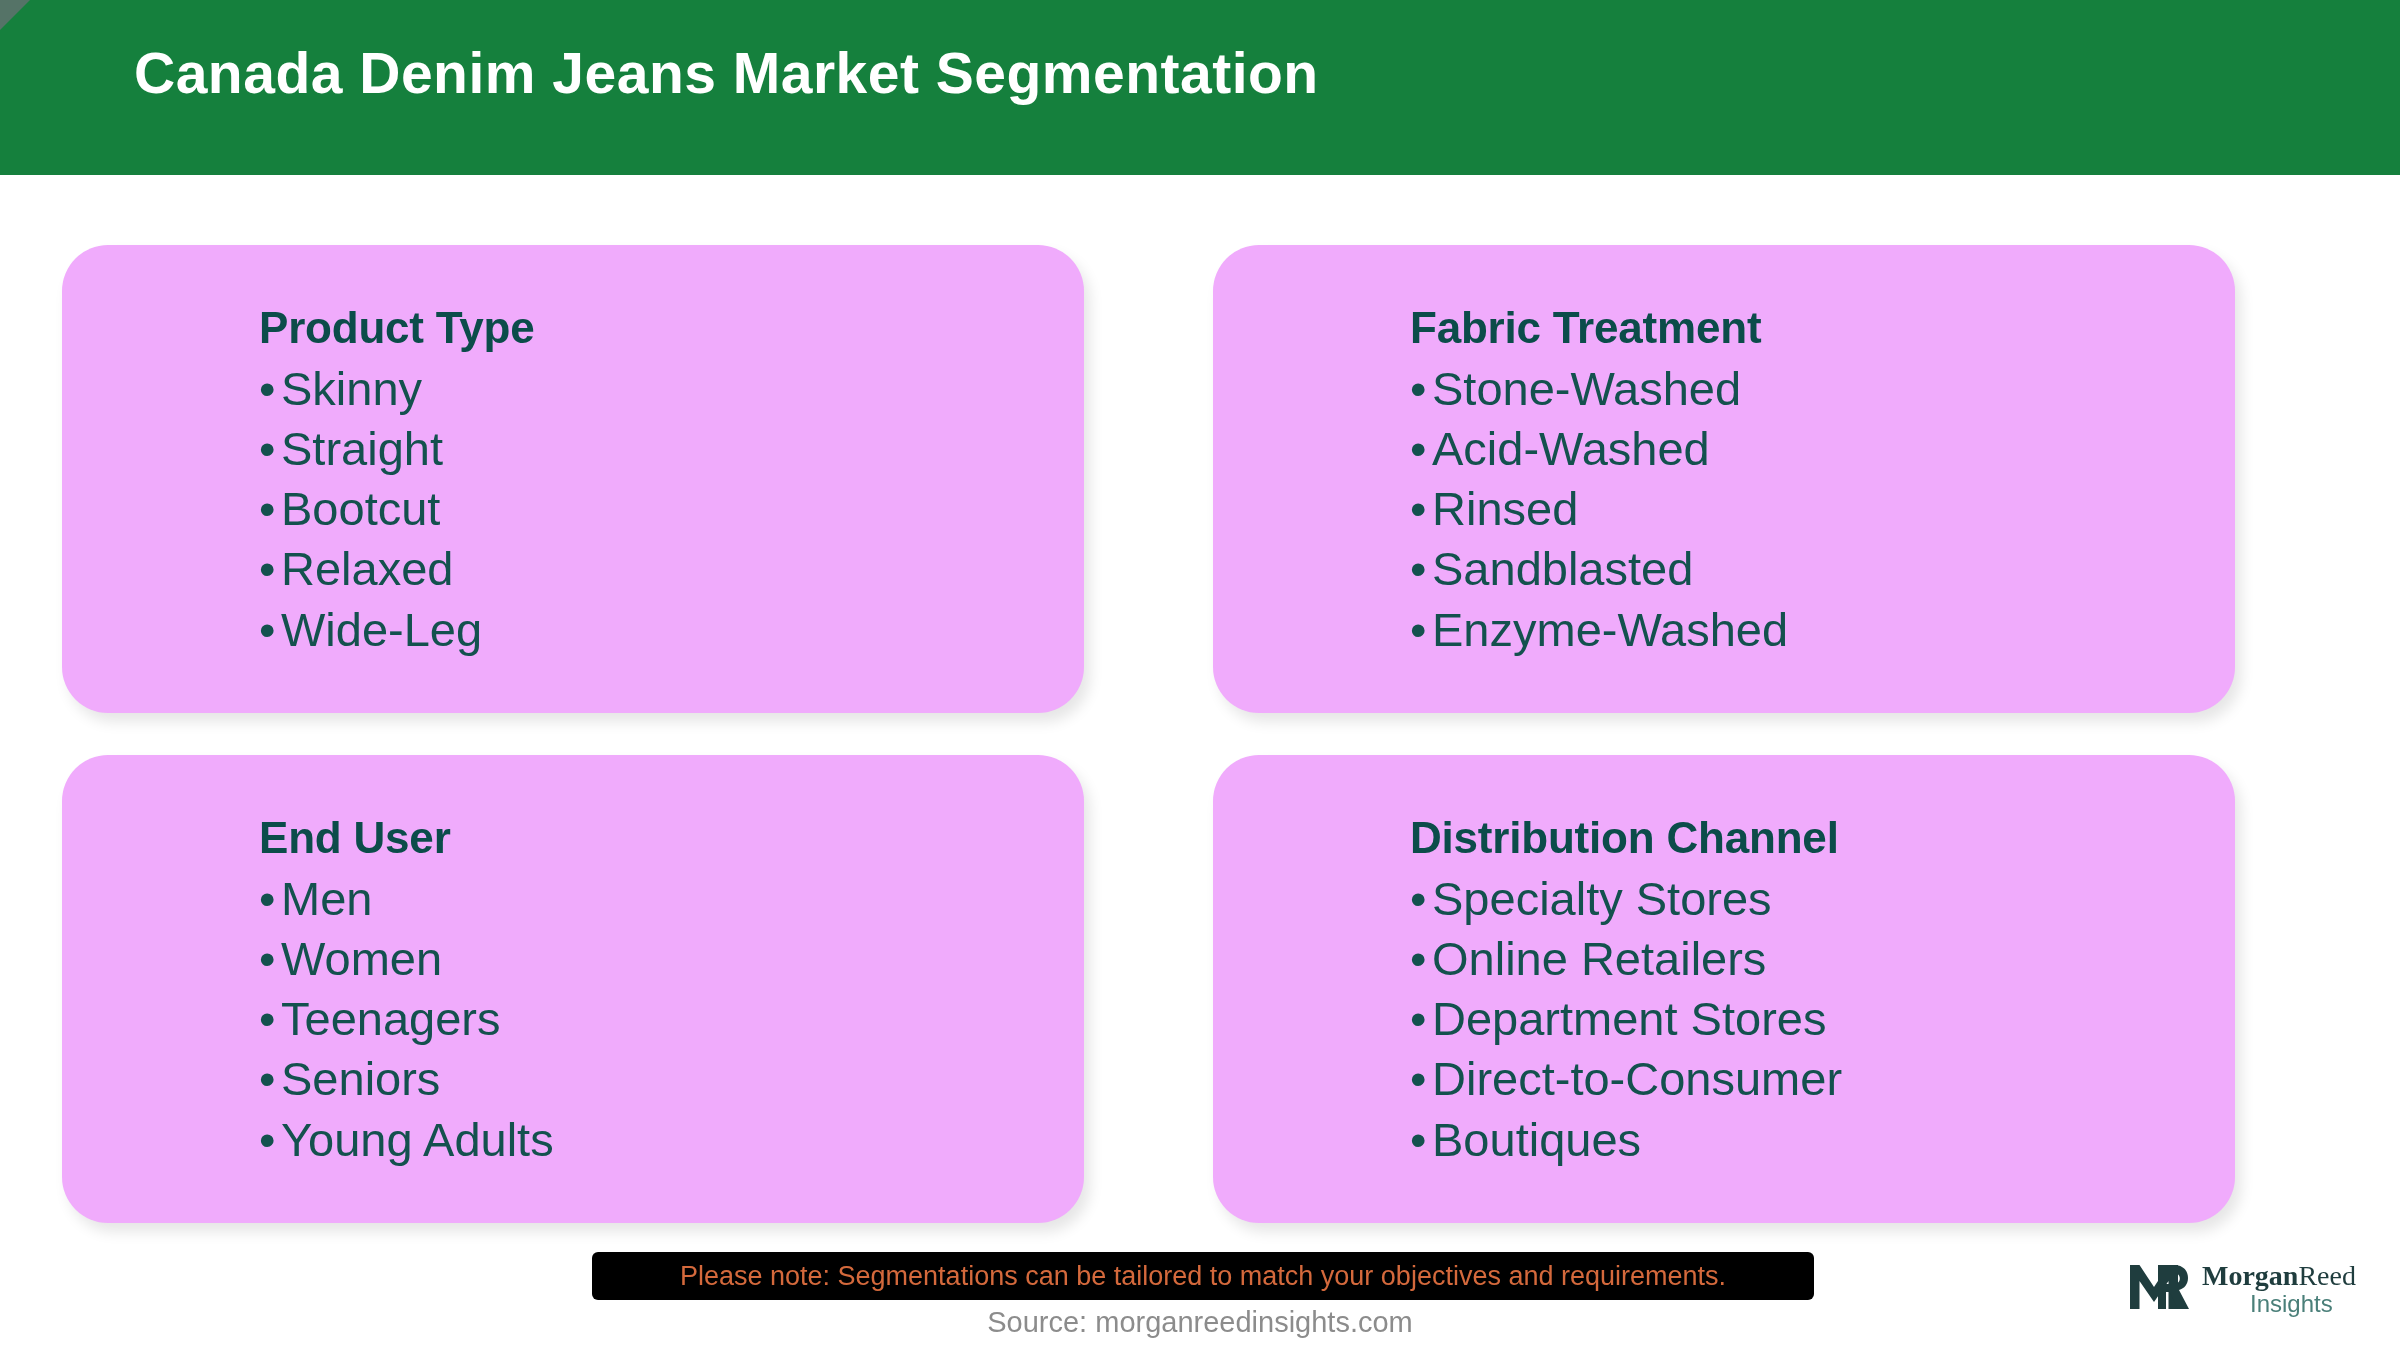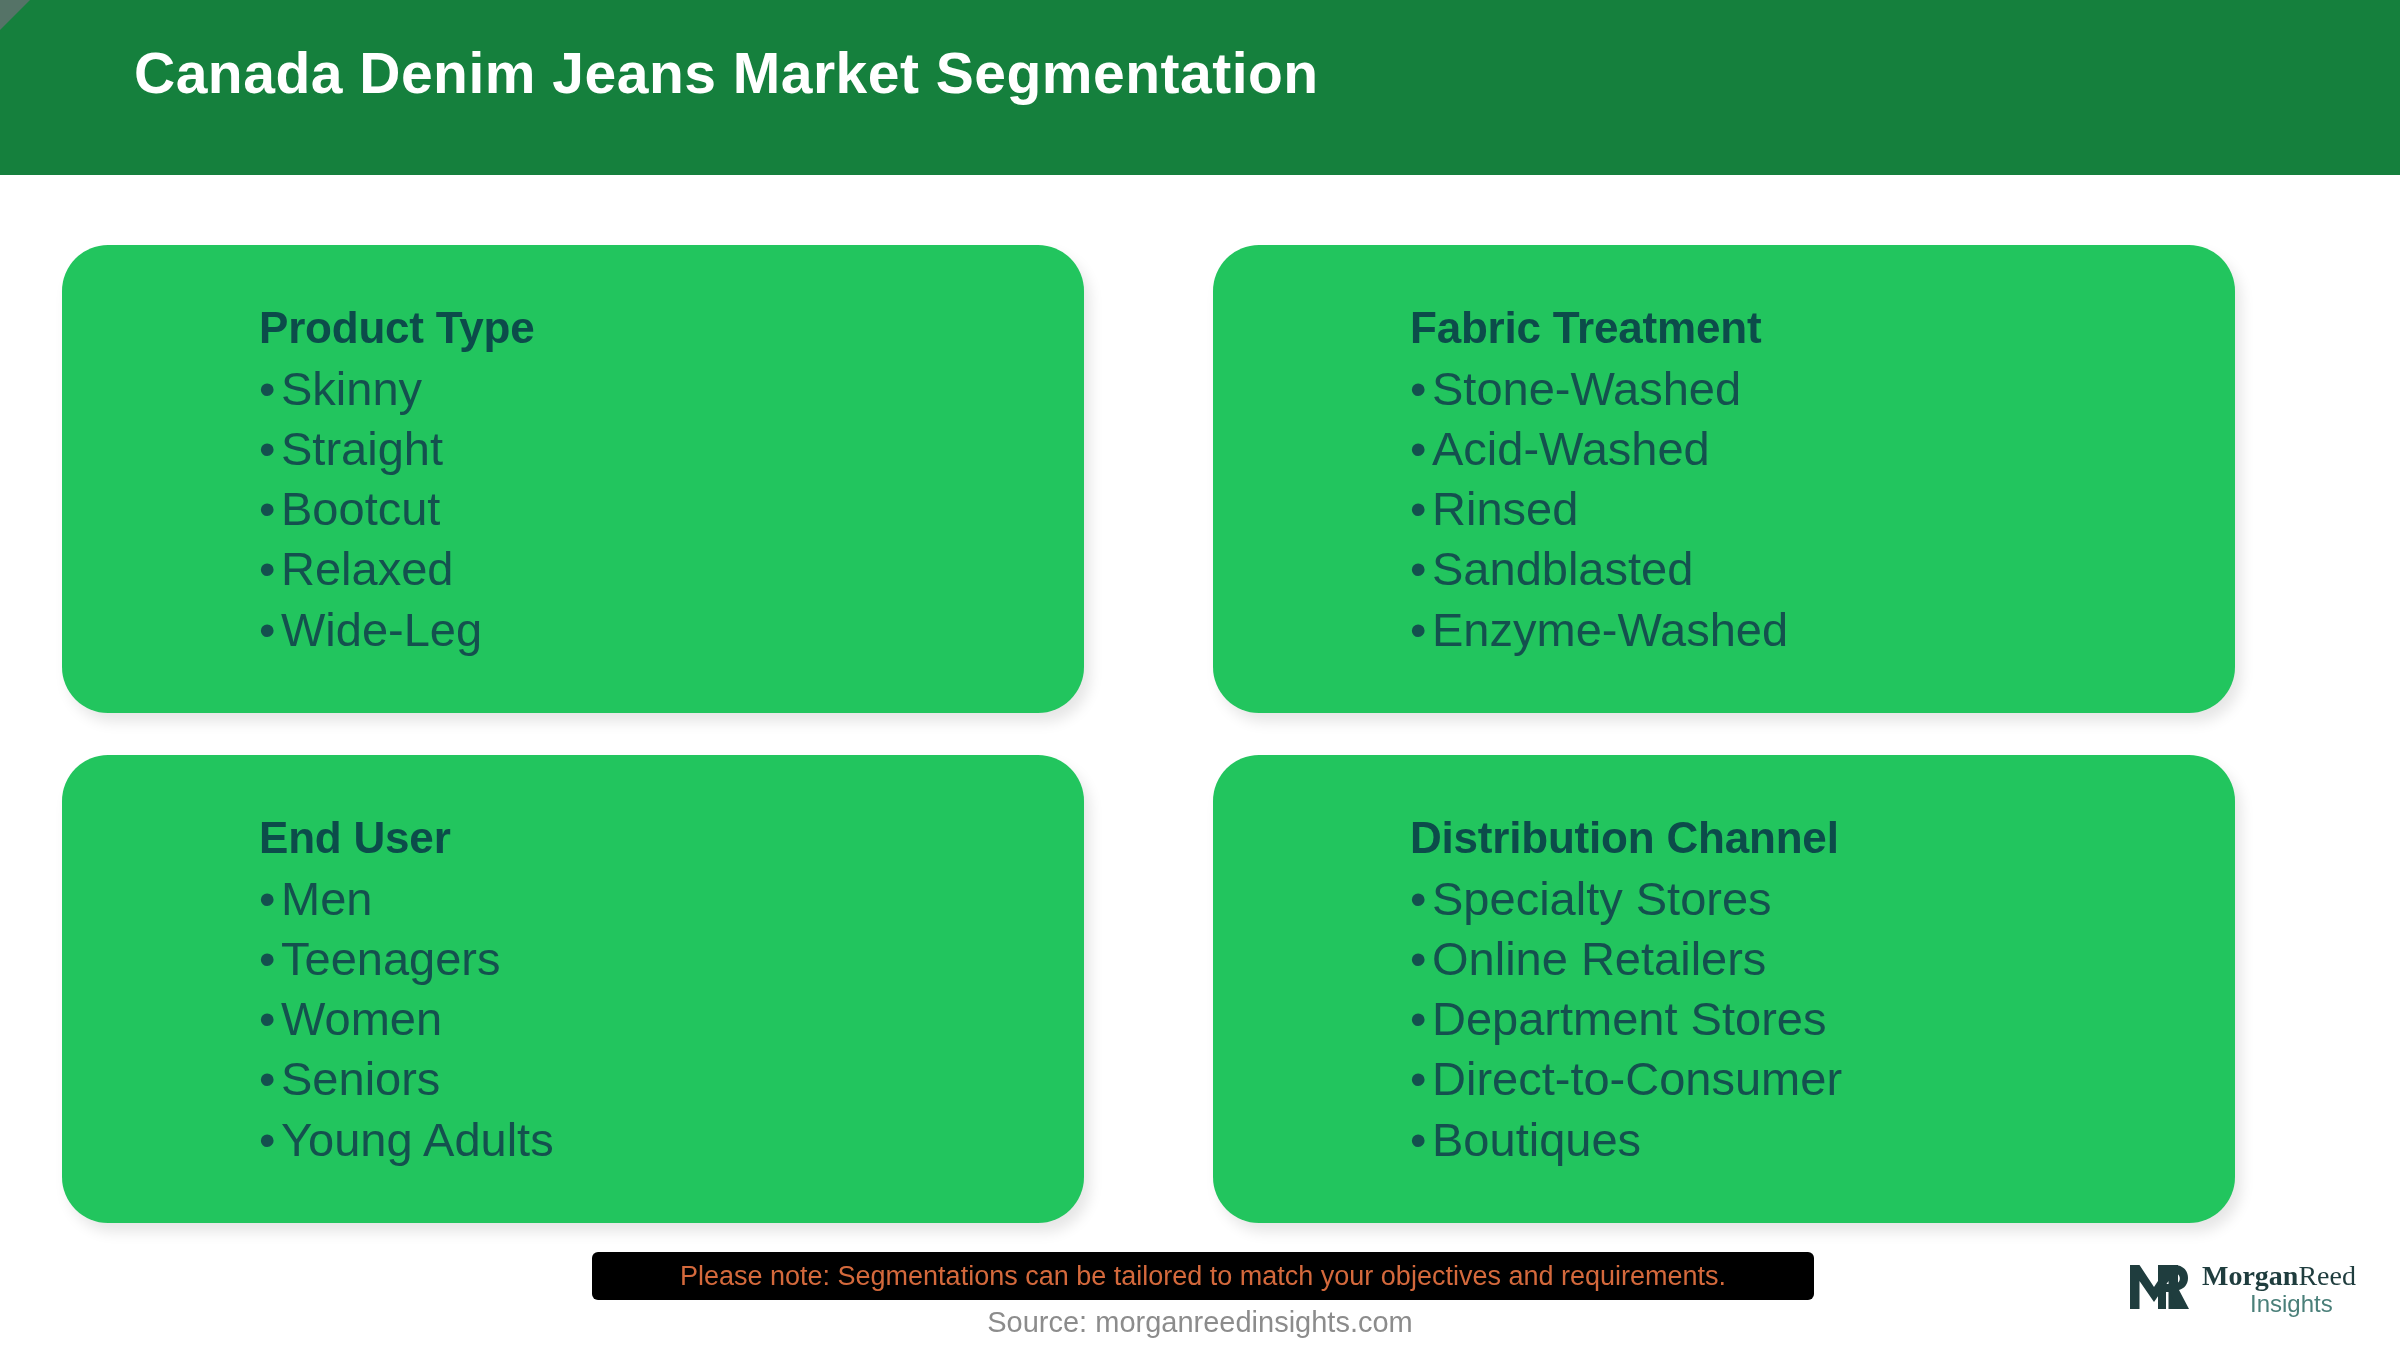--- a/index.html
+++ b/index.html
@@ -48,21 +48,21 @@
 
   
   .cards {
     position: absolute;
     top: 245px;
     left: 0;
     width: 2400px;
   }
   .card {
     position: absolute;
-    background: #22c55e;
+    background: #f0abfc;
     border-radius: 46px;
     box-shadow: 6px 9px 14px rgba(0,0,0,0.10);
     box-sizing: border-box;
     padding: 58px 60px;
   }
   .card-1 { left: 62px;   top: 0px;   width: 1022px; height: 468px; }
   .card-2 { left: 1213px; top: 0px;   width: 1022px; height: 468px; }
   .card-3 { left: 62px;   top: 510px; width: 1022px; height: 468px; }
   .card-4 { left: 1213px; top: 510px; width: 1022px; height: 468px; }
 
@@ -176,22 +176,22 @@
       <li><span class="bullet">•</span><span>Rinsed</span></li>
       <li><span class="bullet">•</span><span>Sandblasted</span></li>
       <li><span class="bullet">•</span><span>Enzyme-Washed</span></li>
     </ul>
   </div>
 
   <div class="card card-3">
     <div class="card-title">End User</div>
     <ul class="card-list">
       <li><span class="bullet">•</span><span>Men</span></li>
+      <li><span class="bullet">•</span><span>Women</span></li>
       <li><span class="bullet">•</span><span>Teenagers</span></li>
-      <li><span class="bullet">•</span><span>Women</span></li>
       <li><span class="bullet">•</span><span>Seniors</span></li>
       <li><span class="bullet">•</span><span>Young Adults</span></li>
     </ul>
   </div>
 
   <div class="card card-4">
     <div class="card-title">Distribution Channel</div>
     <ul class="card-list">
       <li><span class="bullet">•</span><span>Specialty Stores</span></li>
       <li><span class="bullet">•</span><span>Online Retailers</span></li>

